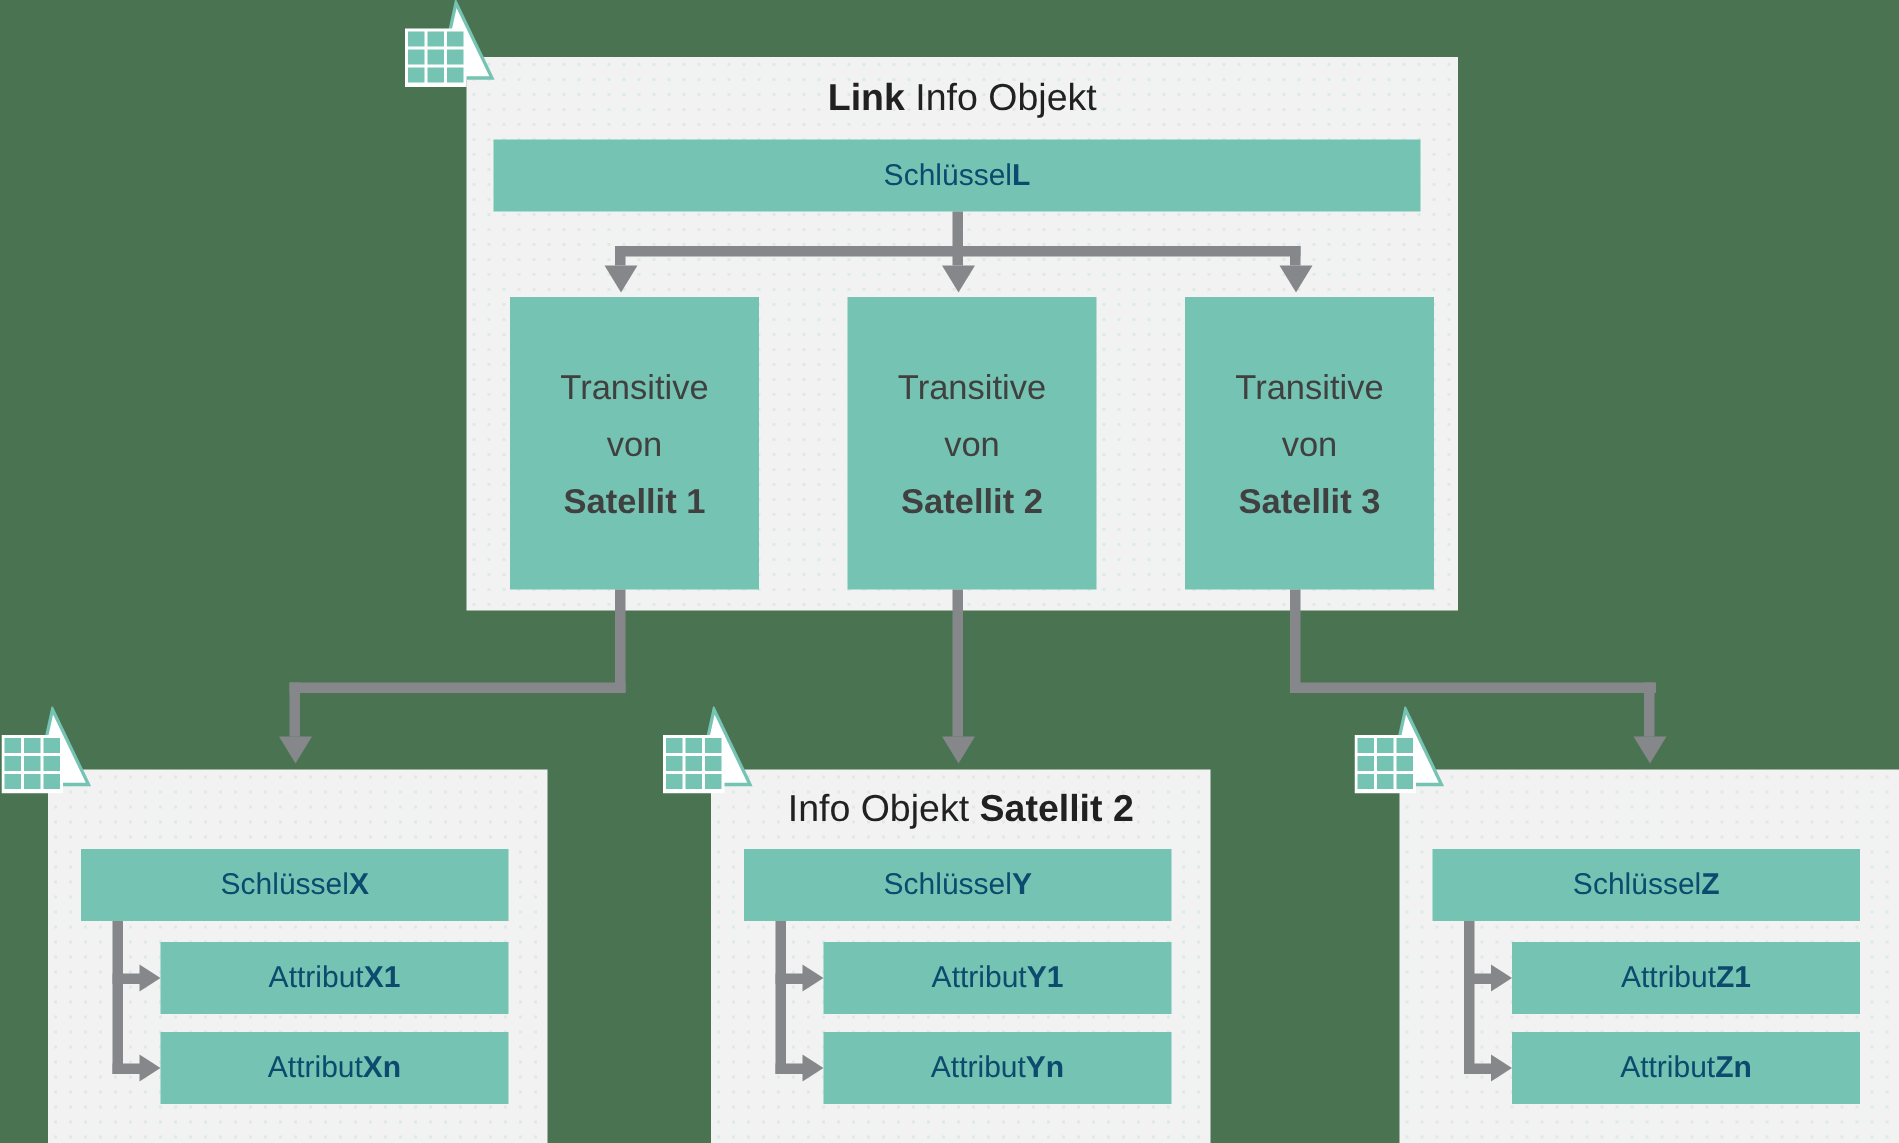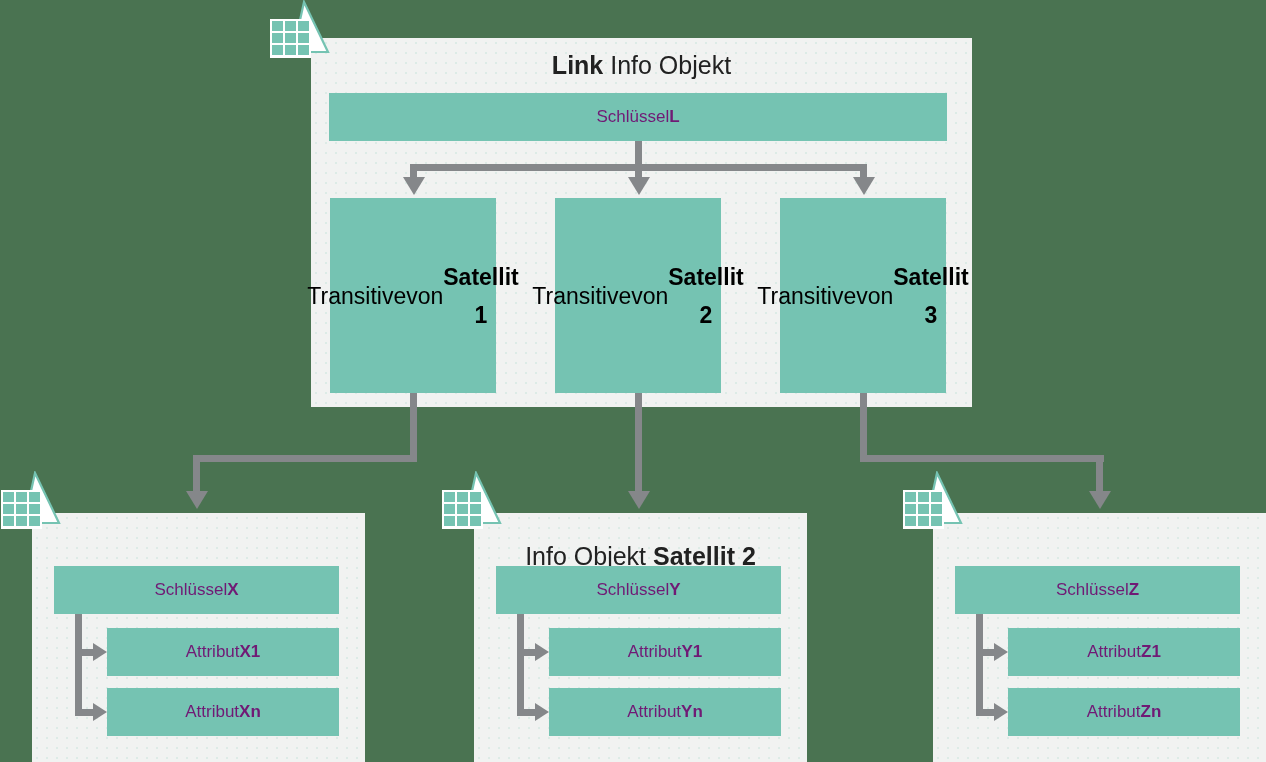--- a/index.html
+++ b/index.html
@@ -15,29 +15,29 @@
     background-size:10px 10px;
     z-index:1;
   }
   .panel-title{
     position:absolute;left:0;right:0;text-align:center;
     font-size:25px;color:#212121;font-weight:400;margin:0;
     white-space:nowrap;
   }
   .panel-title b{font-weight:700;margin-top:12px;}
   .bar{
-    position:absolute;background:#75c3b2;color:#701a75;
+    position:absolute;background:#75c3b2;color:#0c4a6e;
     display:flex;align-items:center;justify-content:center;
-    font-size:17px;white-space:nowrap;
+    font-size:20px;white-space:nowrap;
   }
   .bar b{font-weight:700;}
   .tbox{
-    position:absolute;background:#75c3b2;color:#000000;
-    display:flex;flex-direction:row;align-items:center;justify-content:center;
-    font-size:23px;line-height:38px;text-align:center;
+    position:absolute;background:#75c3b2;color:#404040;
+    display:flex;flex-direction:column;align-items:center;justify-content:center;
+    font-size:23px;line-height:38px;text-align:center;margin-left:10px;
   }
   .tbox b{font-weight:700;}
   .cl{position:absolute;background:#85878a;z-index:5;}
   .arrow-down{
     position:absolute;width:0;height:0;z-index:5;
     border-left:11px solid transparent;border-right:11px solid transparent;
     border-top:18px solid #85878a;
   }
   .arrow-right{
     position:absolute;width:0;height:0;z-index:5;
@@ -92,21 +92,21 @@
         <b>Xn</b>
       </div>
     <div class="cl" style="left:43px;top:101px;width:7px;height:102px;"></div>
     <div class="cl" style="left:43px;top:136px;width:22px;height:7px;"></div>
     <div class="cl" style="left:43px;top:196px;width:22px;height:7px;"></div>
     <div class="arrow-right" style="left:61px;top:130px;"></div>
     <div class="arrow-right" style="left:61px;top:190px;"></div>
   </section>
 
   <section class="panel" style="left:474px;top:513px;width:333px;height:249px;">
-    <h2 class="panel-title" style="top:29px;text-decoration:underline;"><span>Info Objekt </span><b>Satellit 2</b></h2>
+    <h2 class="panel-title" style="top:12px;"><span>Info Objekt </span><b>Satellit 2</b></h2>
     <div class="bar" style="left:22px;top:53px;width:285px;height:48px;">
         <span>Schlüssel </span>
         <b>Y</b>
       </div>
     <div class="bar" style="left:75px;top:115px;width:232px;height:48px;">
         <span>Attribut </span>
         <b>Y1</b>
       </div>
     <div class="bar" style="left:75px;top:175px;width:232px;height:48px;">
         <span>Attribut </span>

